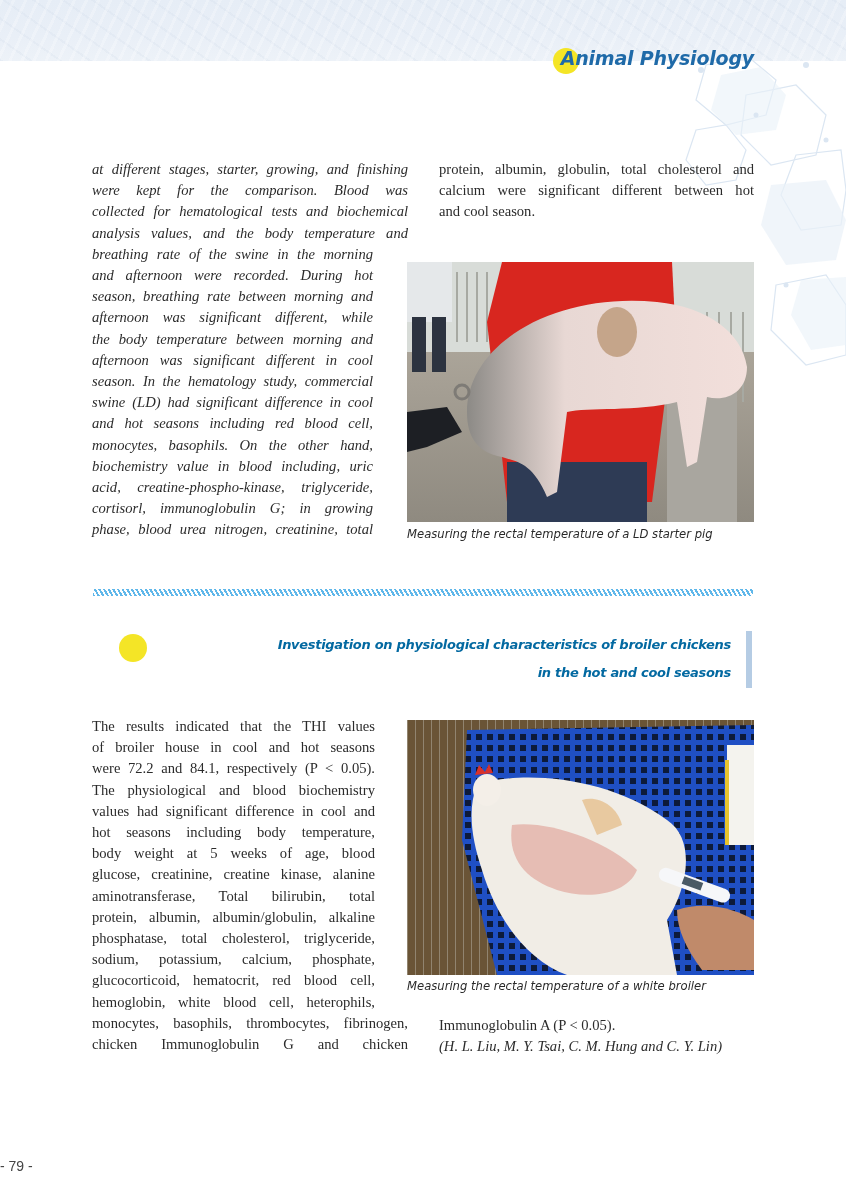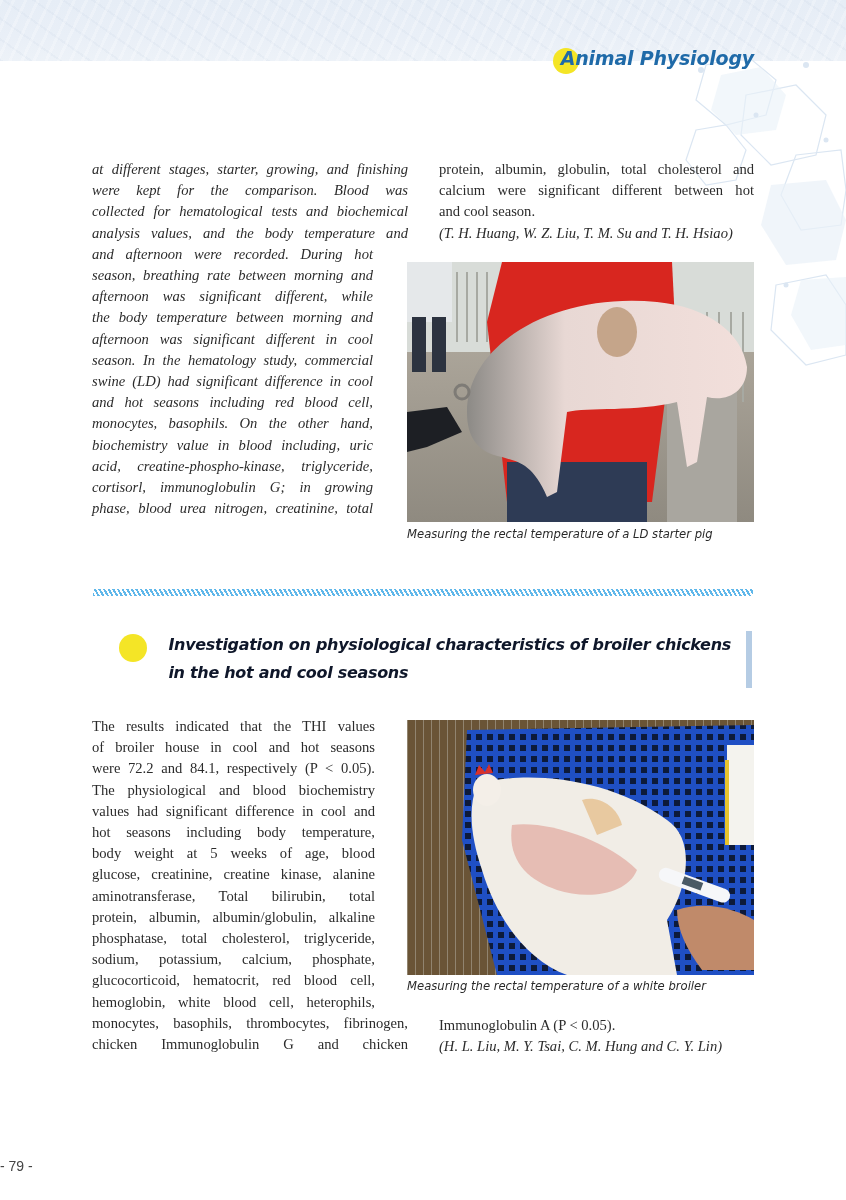--- a/index.html
+++ b/index.html
@@ -50,23 +50,23 @@
       position: absolute; font-family: "DejaVu Sans", sans-serif; font-style: italic;
       font-size: 11.6px; color: #2a2a2a; white-space: nowrap;
     }
 
     .divider {
       position: absolute; left: 93px; top: 589px; width: 660px; height: 7px;
       background: repeating-linear-gradient(60deg, #5fb7ea 0 2px, #ffffff 2px 4px);
     }
 
     .article-title {
-      position: absolute; right: 115px; top: 631px; text-align: left;
+      position: absolute; right: 115px; top: 631px; text-align: right;
       font-family: "DejaVu Sans", sans-serif; font-style: italic; font-weight: bold;
-      color: #0f172a; font-size: 16px; line-height: 28px; letter-spacing: -0.3px;
+      color: #0369a1; font-size: 13px; line-height: 28px; letter-spacing: -0.3px;
     }
     .title-bar {
       position: absolute; left: 746px; top: 631px; width: 6px; height: 57px; background: #b5cce4;
     }
     .title-dot { position: absolute; left: 119px; top: 634px; width: 28px; height: 28px; border-radius: 50%; background: #f4e526; }
 
     .col-left-2 { left: 92px; top: 716px; width: 316px; }
     .col-left-2 .narrow { width: 283px; }
     .col-right-2 { left: 439px; top: 1015px; width: 315px; }
 
@@ -105,40 +105,40 @@
 <div class="section-header">
   <span class="yellow-dot" style="left:-8px; top:1px;"></span>
   <span class="section-title">Animal Physiology</span>
 </div>
 
 <div class="body-text col-left-1">
   <span class="ln">at different stages, starter, growing, and finishing</span>
   <span class="ln">were kept for the comparison. Blood was</span>
   <span class="ln">collected for hematological tests and biochemical</span>
   <span class="ln">analysis values, and the body temperature and</span>
+  <span class="ln narrow">breathing rate of the swine in the morning</span>
   <span class="ln narrow">and afternoon were recorded. During hot</span>
   <span class="ln narrow">season, breathing rate between morning and</span>
   <span class="ln narrow">afternoon was significant different, while</span>
   <span class="ln narrow">the body temperature between morning and</span>
   <span class="ln narrow">afternoon was significant different in cool</span>
   <span class="ln narrow">season. In the hematology study, commercial</span>
   <span class="ln narrow">swine (LD) had significant difference in cool</span>
   <span class="ln narrow">and hot seasons including red blood cell,</span>
   <span class="ln narrow">monocytes, basophils. On the other hand,</span>
   <span class="ln narrow">biochemistry value in blood including, uric</span>
   <span class="ln narrow">acid, creatine-phospho-kinase, triglyceride,</span>
   <span class="ln narrow">cortisorl, immunoglobulin G; in growing</span>
   <span class="ln narrow">phase, blood urea nitrogen, creatinine, total</span>
 </div>
 
 <div class="body-text col-right-1">
   <span class="ln">protein, albumin, globulin, total cholesterol and</span>
   <span class="ln">calcium were significant different between hot</span>
   <span class="ln last">and cool season.</span>
-  <span class="authors">(T. H. Huang, W. Z. Liu, T. M. Su and T. H. Hsiao)</span>
 </div>
 
 <div class="photo" style="left:407px; top:262px; width:347px; height:260px;">
   <svg width="347" height="260" viewBox="0 0 347 260">
     <defs>
       <linearGradient id="floor" x1="0" y1="0" x2="0" y2="1">
         <stop offset="0" stop-color="#b9b2a6"></stop>
         <stop offset="1" stop-color="#8f8a80"></stop>
       </linearGradient>
       <linearGradient id="pigbody" x1="0" y1="0" x2="1" y2="0">

